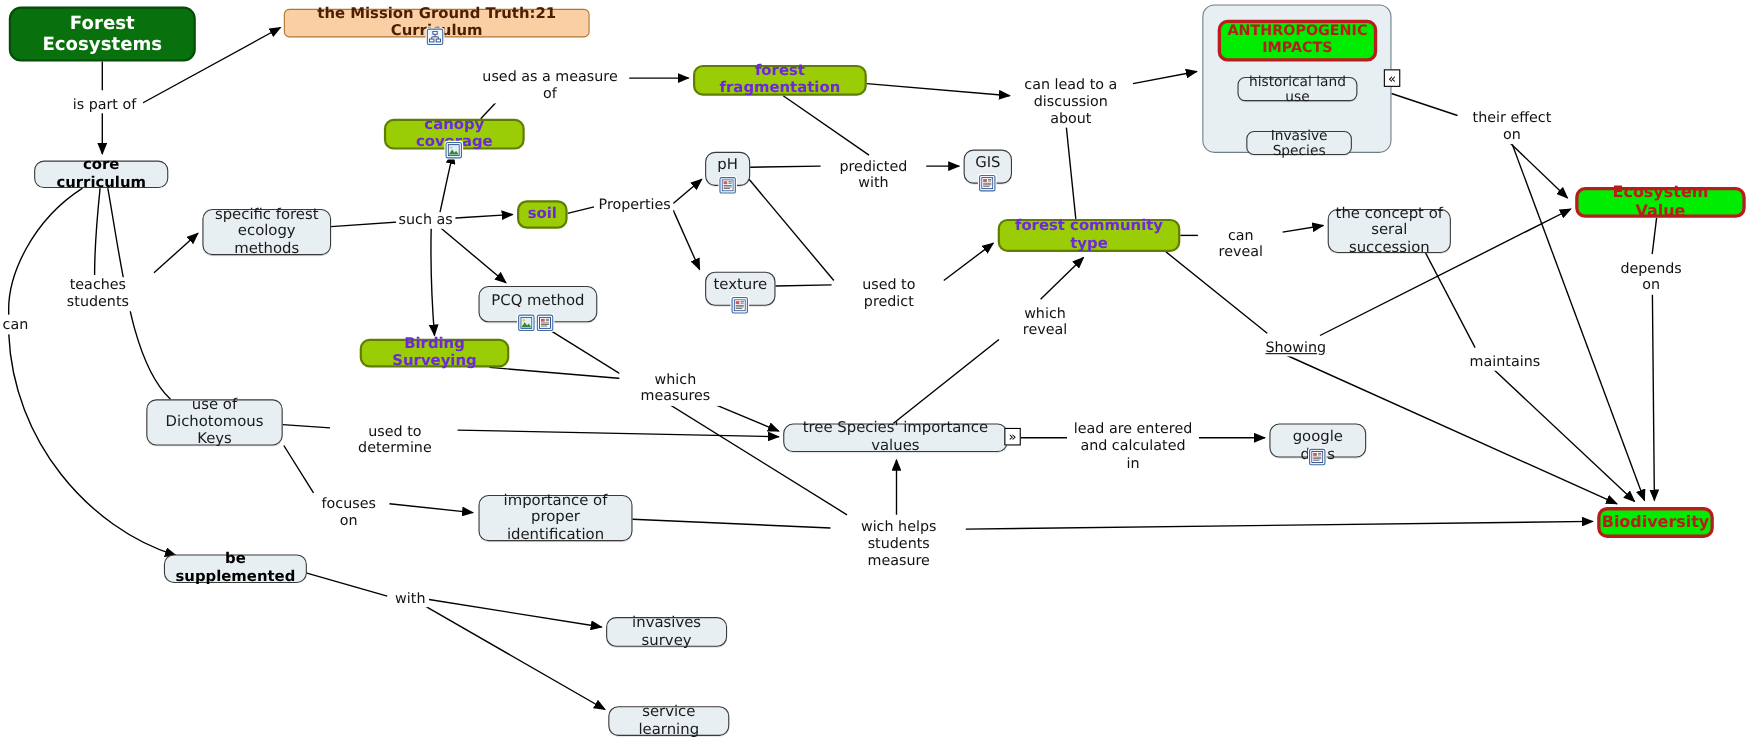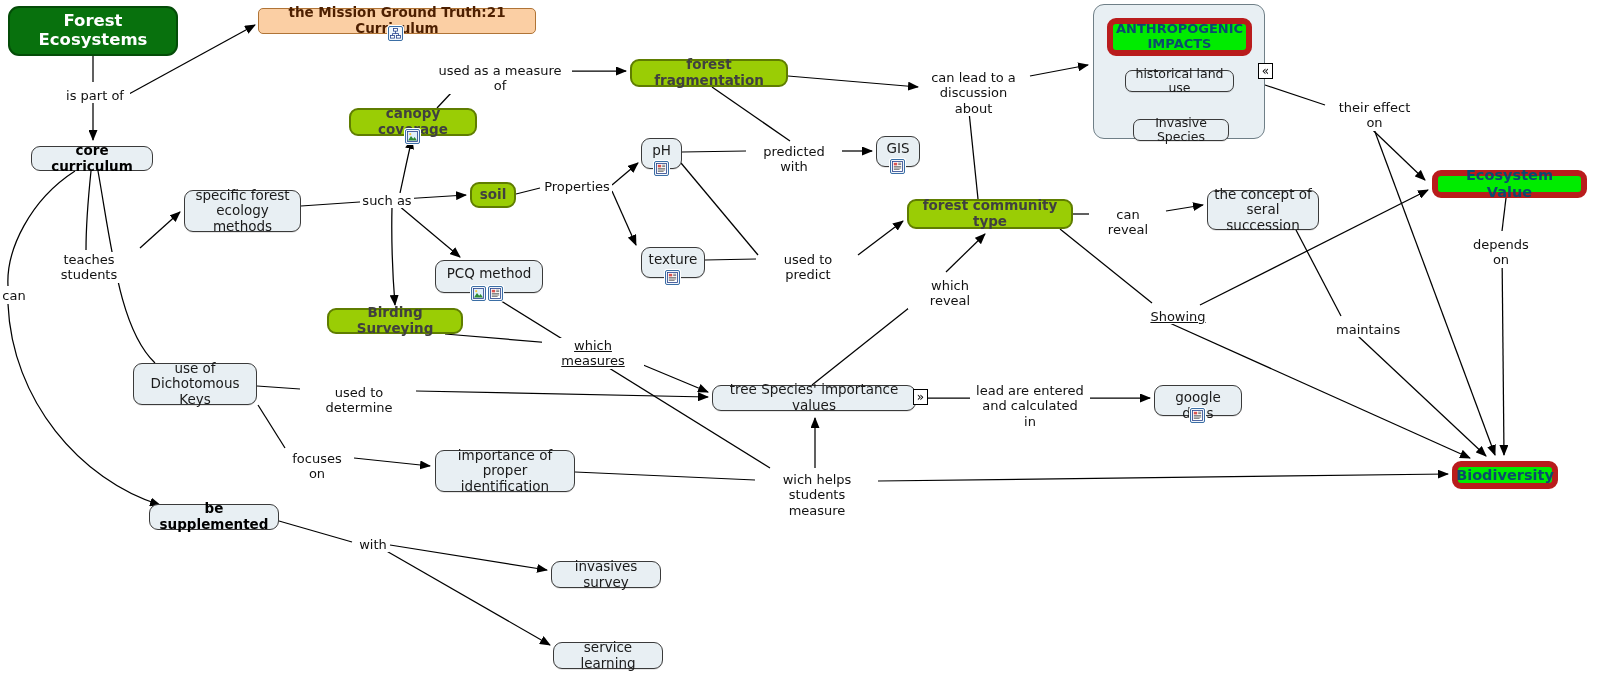--- a/index.html
+++ b/index.html
@@ -47,36 +47,36 @@
   .n-plain-bold {
     background: #e8eff3;
     border: 1px solid #3a3a3a;
     color: #000000;
     font-size: 13.5px;
     font-weight: bold;
   }
   .n-olive {
     background: #9acd05;
     border: 2px solid #5f7d00;
-    color: #404040;
+    color: #6d28d9;
     font-size: 13.5px;
     font-weight: bold;
   }
   .n-darkgreen {
     background: #08710d;
     border: 2px solid #044c08;
     color: #ffffff;
     font-size: 16.5px;
     font-weight: bold;
     border-radius: 11px;
   }
   .n-brightgreen {
     background: #00ec00;
-    border: 6px solid #b91c1c;
-    color: #0c4a6e;
+    border: 3px solid #b91c1c;
+    color: #b91c1c;
     font-size: 14.5px;
     font-weight: bold;
   }
   .n-peach {
     background: #fbcfa4;
     border: 1px solid #b07436;
     color: #4d1f00;
     font-size: 13.5px;
     font-weight: bold;
     border-radius: 5px;
@@ -311,21 +311,21 @@
   <div class="elabel" style="left:0px; top:288px; width:28px;">can</div>
   <div class="elabel" style="left:360px; top:193px; width:54px;">such as</div>
   <div class="elabel" style="left:542px; top:179px; width:70px;">Properties</div>
   <div class="elabel" style="left:748px; top:144px; width:92px;">predicted with</div>
   <div class="elabel" style="left:760px; top:252px; width:96px;">used to predict</div>
   <div class="elabel" style="left:1093px; top:207px; width:70px;">can reveal</div>
   <div class="elabel" style="left:1462px; top:237px; width:78px;">depends on</div>
   <div class="elabel" style="left:908px; top:278px; width:84px;">which reveal</div>
   <div class="elabel" style="left:1148px; top:309px; width:60px;text-decoration:underline;">Showing</div>
   <div class="elabel" style="left:1334px; top:322px; width:66px;">maintains</div>
-  <div class="elabel" style="left:542px; top:338px; width:102px;text-decoration:underline;">which measures</div>
+  <div class="elabel" style="left:563px; top:338px; width:102px;">which measures</div>
   <div class="elabel" style="left:303px; top:385px; width:112px;">used to determine</div>
   <div class="elabel" style="left:974px; top:383px; width:112px;">lead are entered
 and calculated in</div>
   <div class="elabel" style="left:281px; top:451px; width:72px;">focuses on</div>
   <div class="elabel" style="left:757px; top:472px; width:120px;">wich helps students
 measure</div>
   <div class="elabel" style="left:357px; top:537px; width:32px;">with</div>
 
   <div class="badges" style="left:388px; top:26px;">
     <span class="badge">

